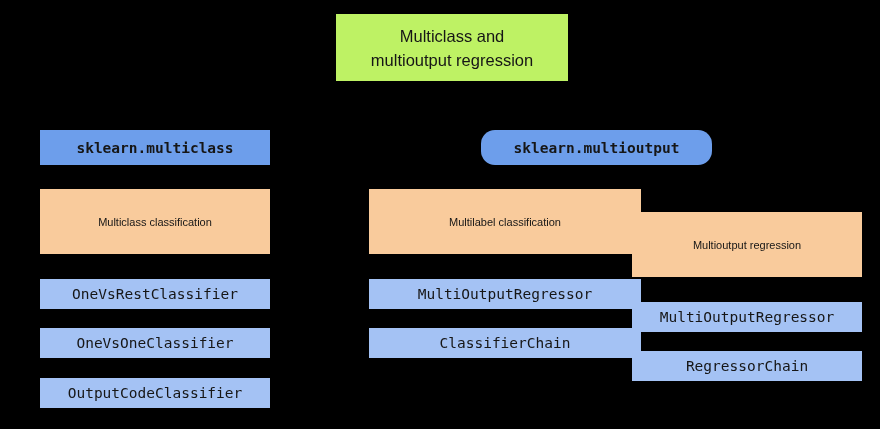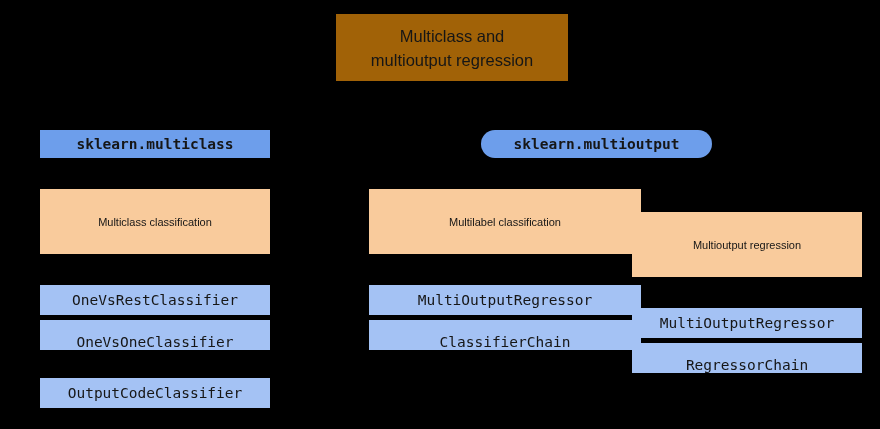--- a/index.html
+++ b/index.html
@@ -15,29 +15,29 @@
     position: absolute;
     box-sizing: border-box;
     display: flex;
     align-items: center;
     justify-content: center;
     color: #161616;
   }
   
   .title-box {
     left: 336px; top: 14px; width: 232px; height: 67px;
-    background: #a16207;
+    background: #bef264;
     flex-direction: column;
     font-size: 16.5px;
     line-height: 24px;
     text-align: center;
   }
   
   .module-box {
-    top: 130px; height: 28px;
+    top: 130px; height: 35px;
     background: #6D9EEB;
     font-family: "DejaVu Sans Mono", monospace;
     font-weight: bold;
     font-size: 14.5px;
   }
   .module-multiclass  { left: 40px;  width: 230px; }
   .module-multioutput { left: 481px; width: 231px; border-radius: 14px; }
   
   .header-box {
     top: 189px; height: 65px;
@@ -47,22 +47,22 @@
   
   .class-box {
     height: 30px;
     background: #A4C2F4;
     font-family: "DejaVu Sans Mono", monospace;
     font-size: 14.5px;
   }
   .col-0 { left: 40px;  width: 230px; }
   .col-1 { left: 337px; width: 272px; margin-left: 32px; }
   .col-2 { left: 632px; width: 230px; margin-top: 23px; }
-  .row-0 { top: 285px; }
-  .row-1 { top: 320px; align-items: flex-end; }
+  .row-0 { top: 279px; }
+  .row-1 { top: 328px; }
   .row-2 { top: 378px; }
 </style>
 </head>
 <body>
 
 <div class="box title-box">
   <span>Multiclass and</span>
   <span>multioutput regression</span>
 </div>
 

